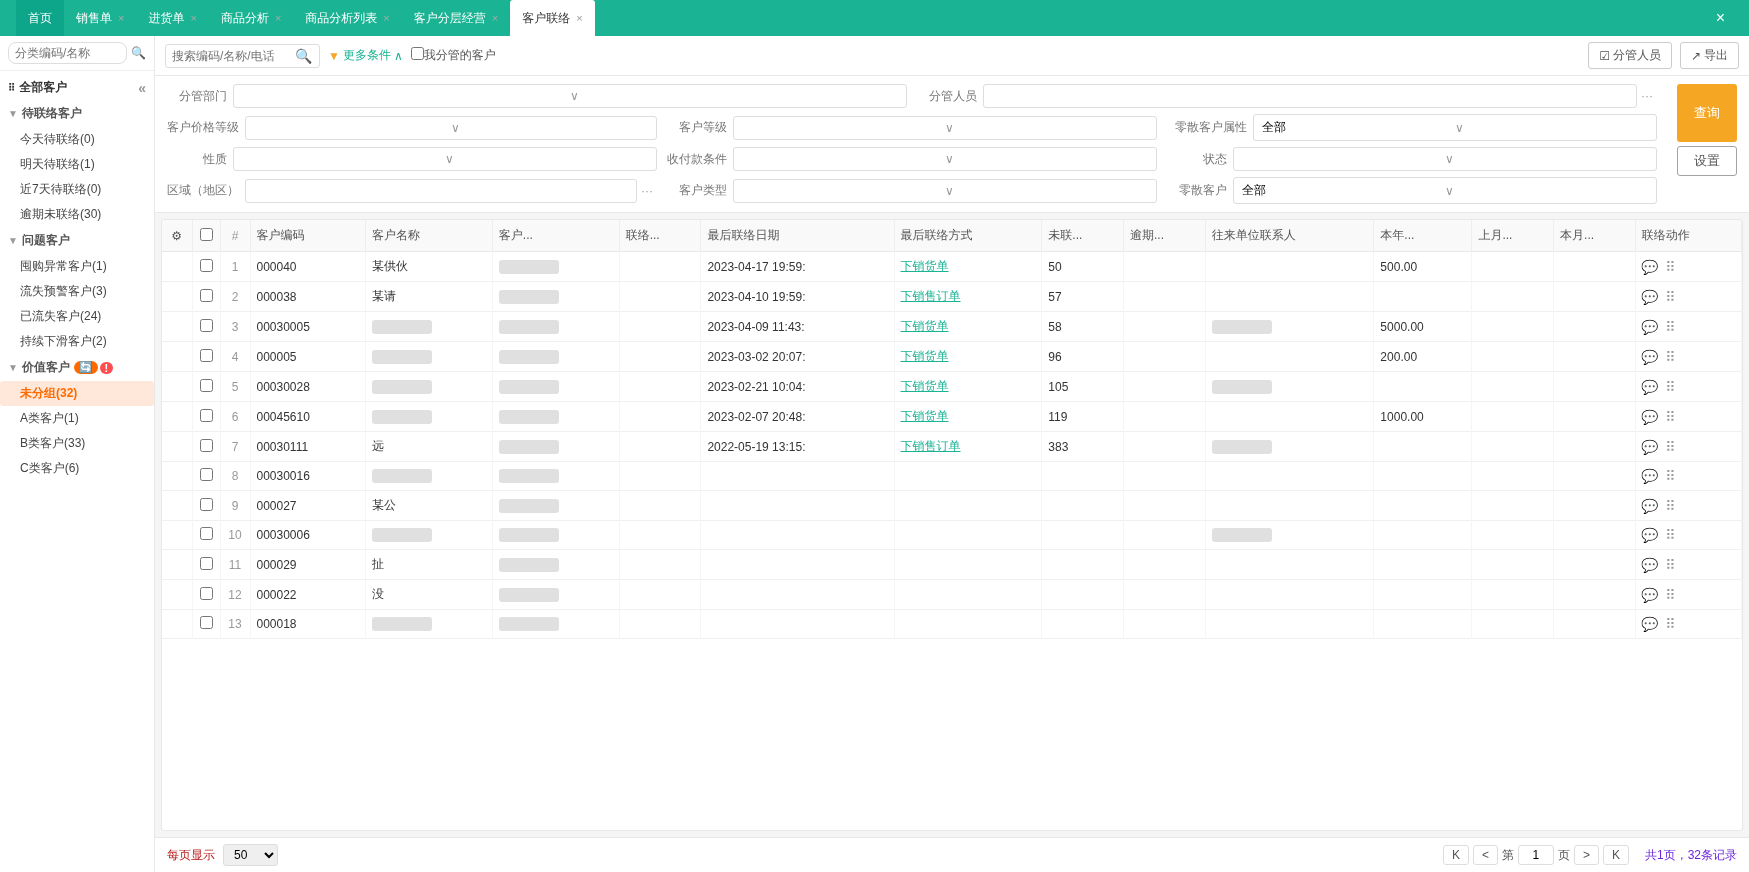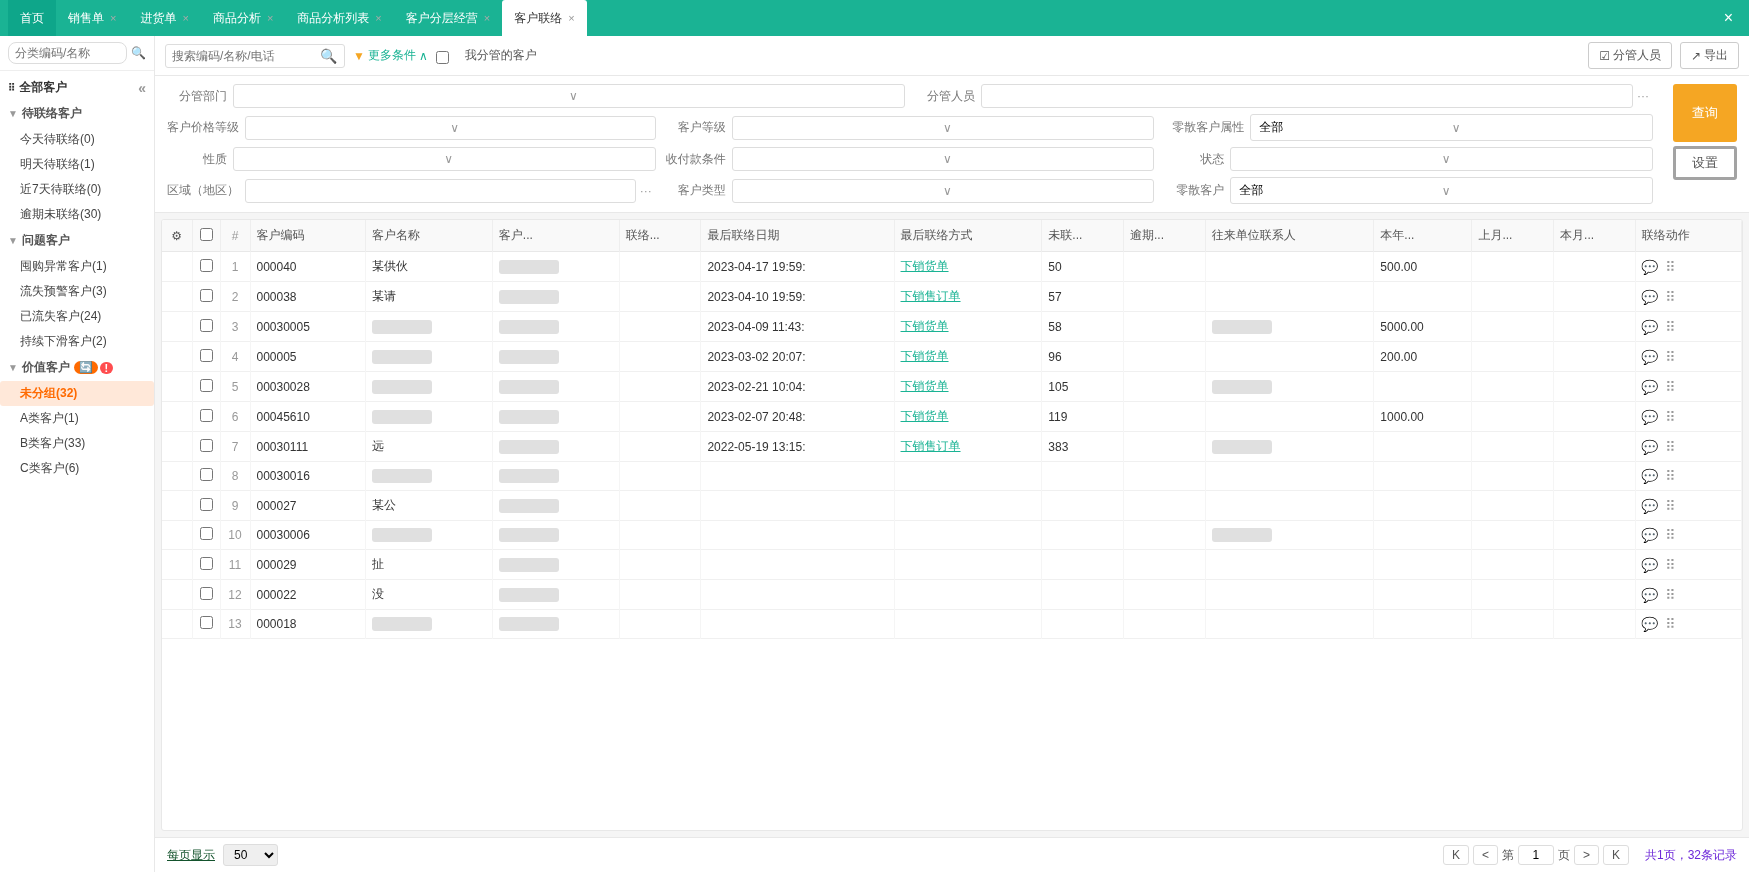--- a/index.html
+++ b/index.html
@@ -4,21 +4,21 @@
   <style>
     * { box-sizing: border-box; margin: 0; padding: 0; font-family: 'Microsoft YaHei', Arial, sans-serif; font-size: 12px; }
     body { background: #f5f5f5; overflow: hidden; }
     
     
     .top-nav {
       display: flex;
       align-items: center;
       background: #1ab394;
       height: 36px;
-      padding: 0 8px;
+      padding: 0 16px;
     }
     .nav-tab {
       display: flex;
       align-items: center;
       padding: 0 12px;
       height: 36px;
       color: #fff;
       cursor: pointer;
       font-size: 13px;
       white-space: nowrap;
@@ -108,34 +108,34 @@
       display: flex;
       align-items: center;
       gap: 8px;
     }
     .filter-search {
       display: flex;
       align-items: center;
       border: 1px solid #ddd;
       border-radius: 3px;
       padding: 3px 6px;
-      width: 180px;
+      width: 155px;
     }
     .filter-search input { border: none; outline: none; font-size: 12px; width: 100%; }
     .filter-search .search-icon { color: #1ab394; font-size: 14px; cursor: pointer; }
     .more-conditions {
       display: flex;
       align-items: center;
       color: #1ab394;
       cursor: pointer;
       font-size: 12px;
       gap: 3px;
     }
     .filter-icon { color: #f5a623; }
-    .checkbox-wrap { display: flex; align-items: flex-end; gap: 16px; color: #555; }
+    .checkbox-wrap { display: flex; align-items: flex-start; gap: 0; color: #555; }
     .filter-bar-right { margin-left: auto; display: flex; gap: 8px; }
     .btn-batch { border: 1px solid #ccc; background: #fff; padding: 4px 10px; border-radius: 3px; cursor: pointer; color: #555; font-size: 12px; display: flex; align-items: center; gap: 3px; }
     .btn-export { border: 1px solid #ccc; background: #fff; padding: 4px 10px; border-radius: 3px; cursor: pointer; color: #555; font-size: 12px; display: flex; align-items: center; gap: 3px; }
 
     
     .adv-filter {
       background: #fff;
       padding: 8px 12px;
       border-bottom: 1px solid #e8e8e8;
     }
@@ -189,21 +189,21 @@
       color: #fff;
       border: none;
       padding: 20px 16px;
       border-radius: 3px;
       cursor: pointer;
       font-size: 13px;
     }
     .btn-reset {
       background: #fff;
       color: #555;
-      border: 3px solid #a3a3a3;
+      border: 1px solid #a3a3a3;
       padding: 5px 16px;
       border-radius: 3px;
       cursor: pointer;
       font-size: 13px;
     }
     .adv-filter-actions {
       display: flex;
       flex-direction: column;
       gap: 4px;
       padding-left: 10px;
@@ -264,21 +264,21 @@
     .table-footer {
       background: #fff;
       border-top: 1px solid #e8e8e8;
       padding: 6px 12px;
       display: flex;
       align-items: center;
       gap: 8px;
       font-size: 12px;
       color: #555;
     }
-    .page-size-label { color: #14532d; text-decoration: underline; }
+    .page-size-label { color: #b91c1c; }
     .page-size-select {
       border: 1px solid #ddd;
       border-radius: 3px;
       padding: 2px 6px;
       font-size: 12px;
       outline: none;
     }
     .pagination { display: flex; align-items: center; gap: 4px; margin-left: auto; }
     .page-btn { border: 1px solid #ddd; background: #fff; padding: 2px 8px; border-radius: 3px; cursor: pointer; color: #555; }
     .page-input { border: 1px solid #ddd; border-radius: 3px; padding: 2px 6px; width: 36px; text-align: center; font-size: 12px; outline: none; }

